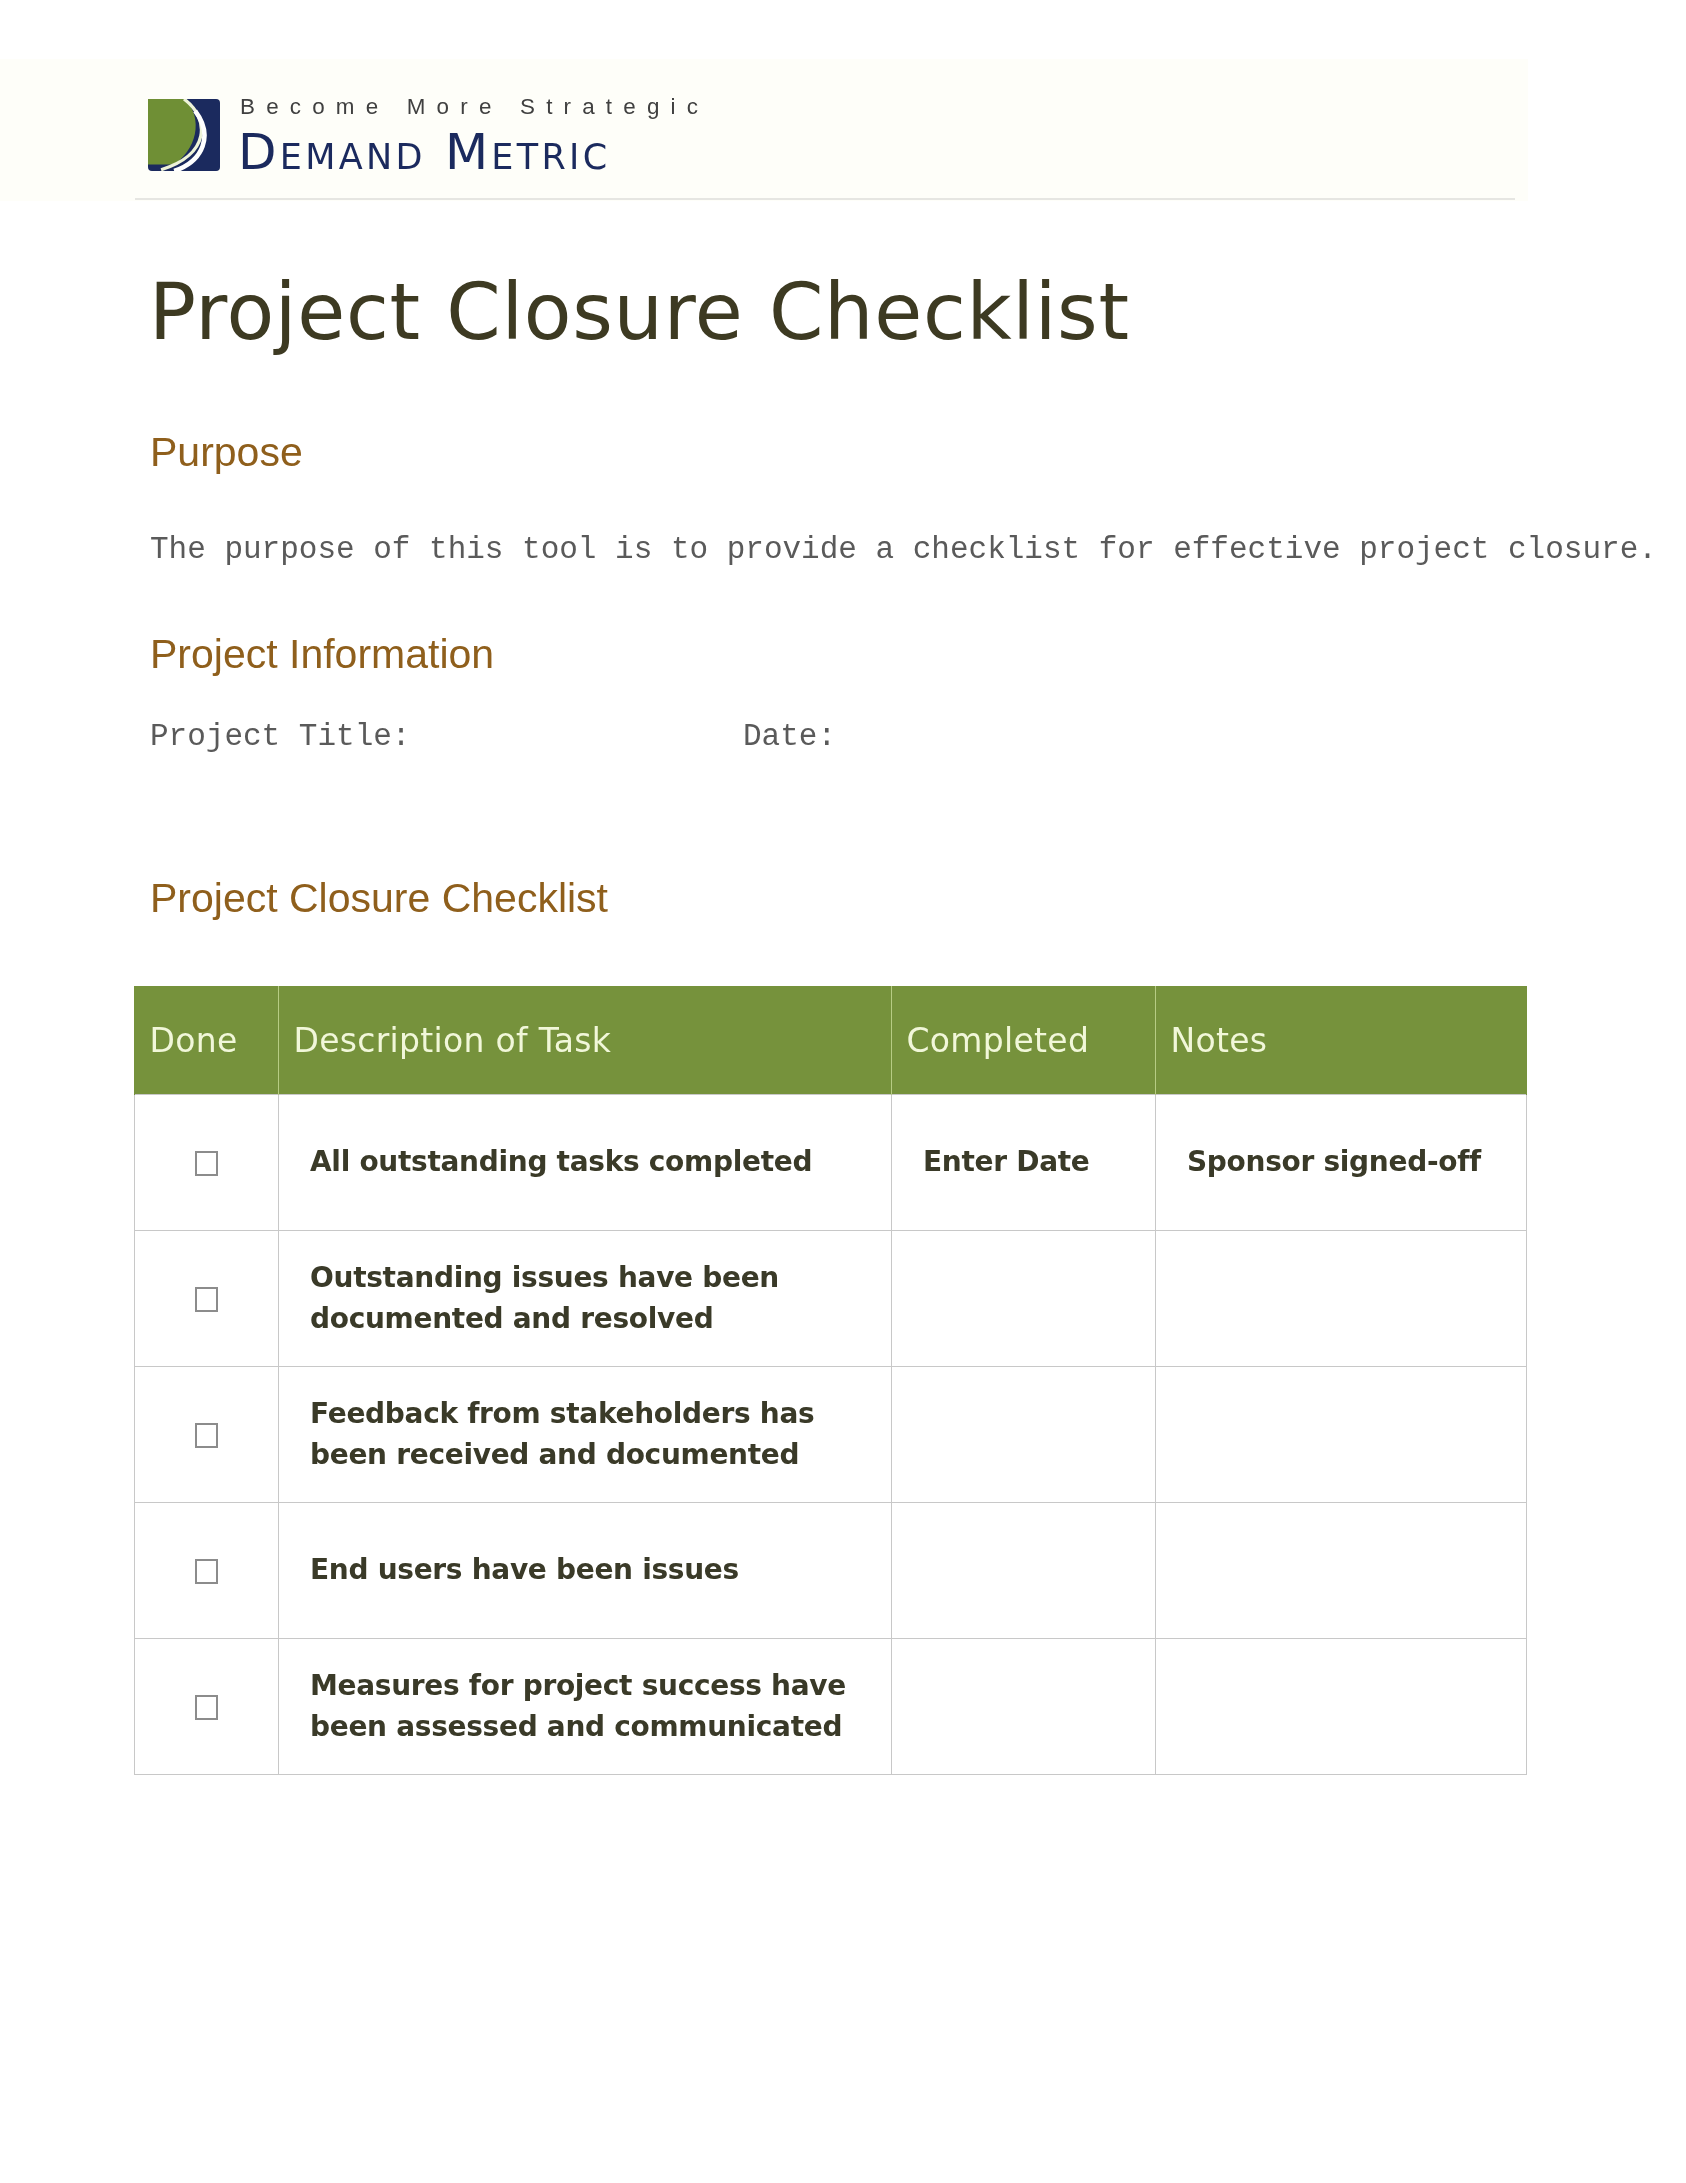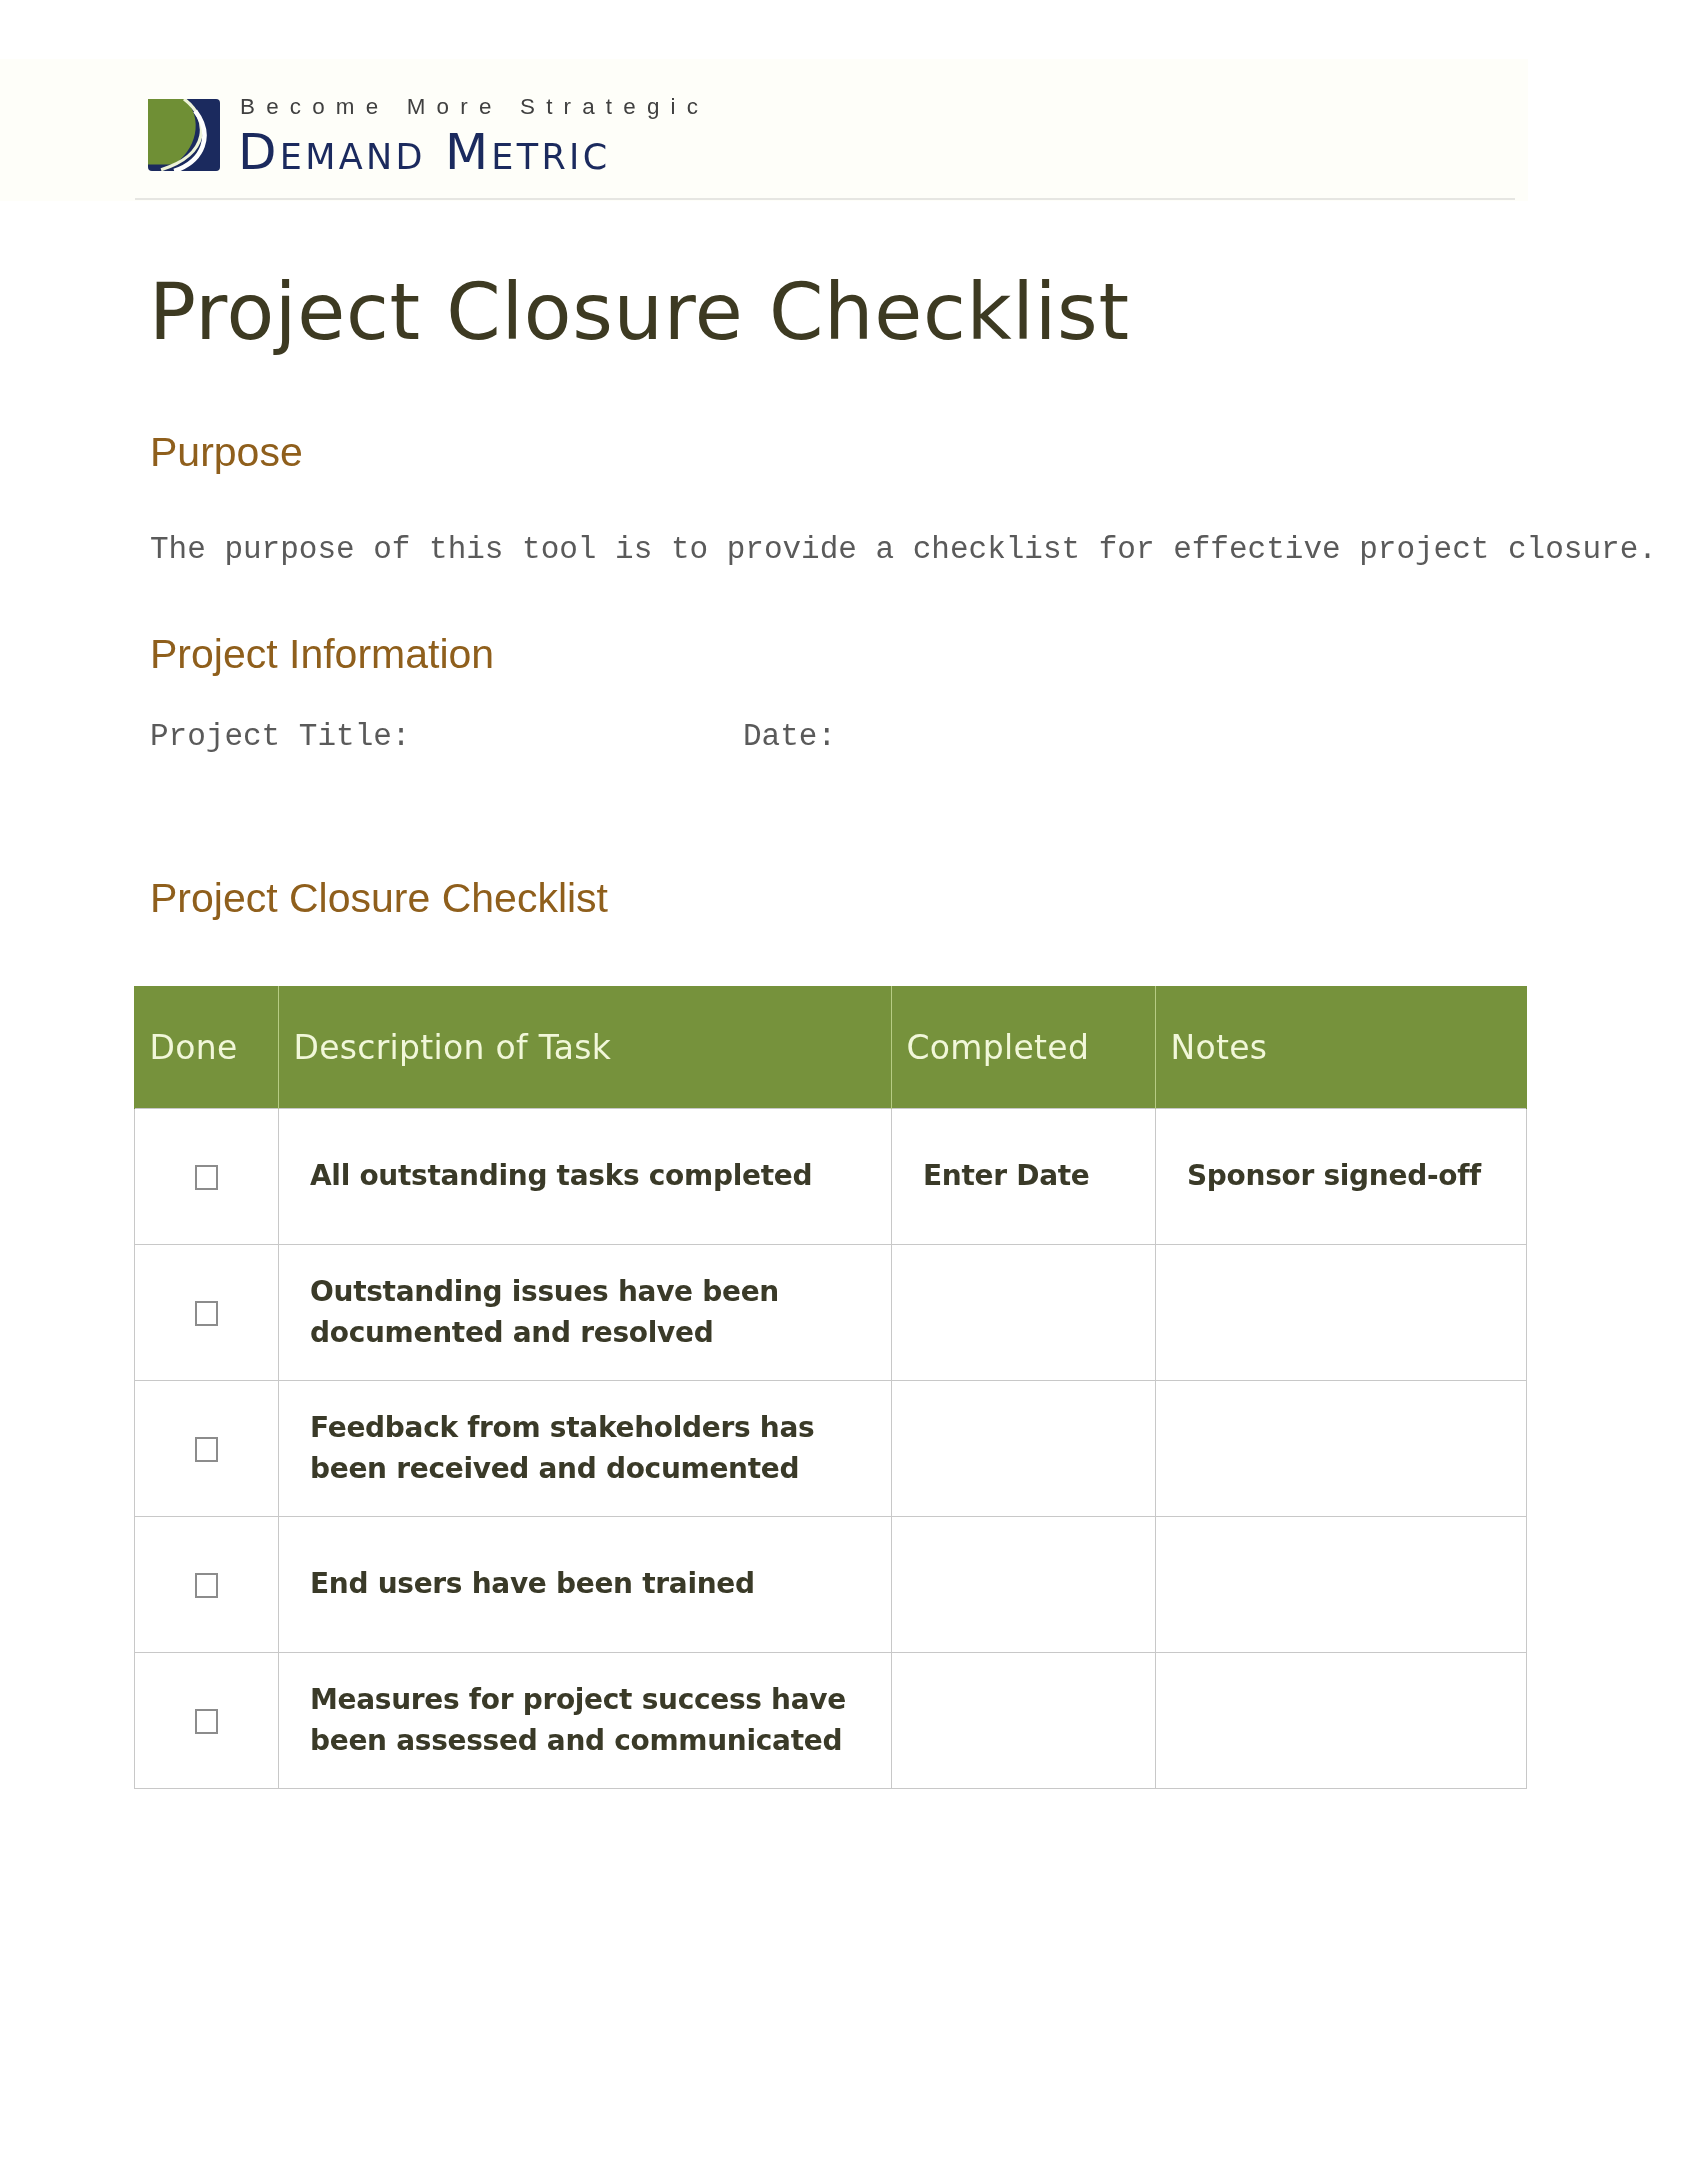--- a/index.html
+++ b/index.html
@@ -10,21 +10,21 @@
   .logo-mark { left:148px; top:99px; width:72px; height:72px; }
   .tagline { left:240px; top:94px; font-size:22.4px; letter-spacing:11.2px; color:#404040; white-space:nowrap; }
   .brand { left:238px; top:127px; font-size:50px; color:#1b2a5e; font-variant:small-caps; letter-spacing:3.3px; white-space:nowrap; font-family:"DejaVu Sans", sans-serif; font-weight:normal; line-height:1; }
   .rule { left:135px; top:198px; width:1380px; height:2px; background:#e6e6e2; }
   .doc-title { left:149px; top:270px; font-size:78px; color:#3d3a22; font-family:"DejaVu Sans", sans-serif; white-space:nowrap; line-height:1.1; letter-spacing:0.7px; }
   .h2 { left:150px; font-size:41px; color:#8f5f1c; white-space:nowrap; line-height:1.2; }
   .body-text { left:150px; font-size:31px; color:#5a5a5a; white-space:nowrap; line-height:1.2;font-family:Liberation Mono, monospace; }
   table.check { position:absolute; left:134px; top:986px; width:1391px; border-collapse:collapse; table-layout:fixed;
                 font-family:"DejaVu Sans", sans-serif; }
   table.check th { background:#76923c; color:#f1f7d9; font-weight:normal; font-size:33px; text-align:left;
-                   height:122px; padding:0 0 0 14.5px; border-left:1.3px solid #b7cc84; border-right:1.3px solid #b7cc84; letter-spacing:0.3px; }
+                   height:108px; padding:0 0 0 14.5px; border-left:1.3px solid #b7cc84; border-right:1.3px solid #b7cc84; letter-spacing:0.3px; }
   table.check th:first-child { border-left:1.3px solid #76923c; }
   table.check th:last-child { border-right:1.3px solid #76923c; }
   table.check td { height:135px; border:1.3px solid #c8c8c8; font-size:28px; font-weight:bold; color:#3a3a28;
                    padding:0 13px 0 31px; vertical-align:middle; line-height:1.45; letter-spacing:-0.3px; }
   table.check td.done { text-align:center; padding:0; }
   .cb { display:inline-block; width:22.4px; height:25px; border:2px solid #8c8c8c; box-sizing:border-box; background:#fff; cursor:pointer; vertical-align:middle; }
   .logo-mark svg { display:block; }
 </style>
 </head>
 <body>
@@ -85,21 +85,21 @@
       <td></td>
     </tr>
     <tr>
       <td class="done"><span class="cb"></span></td>
       <td>Feedback from stakeholders has been received and documented</td>
       <td></td>
       <td></td>
     </tr>
     <tr>
       <td class="done"><span class="cb"></span></td>
-      <td>End users have been trained</td>
+      <td>End users have been issues</td>
       <td></td>
       <td></td>
     </tr>
     <tr>
       <td class="done"><span class="cb"></span></td>
       <td>Measures for project success have been assessed and communicated</td>
       <td></td>
       <td></td>
     </tr>
   </tbody>

